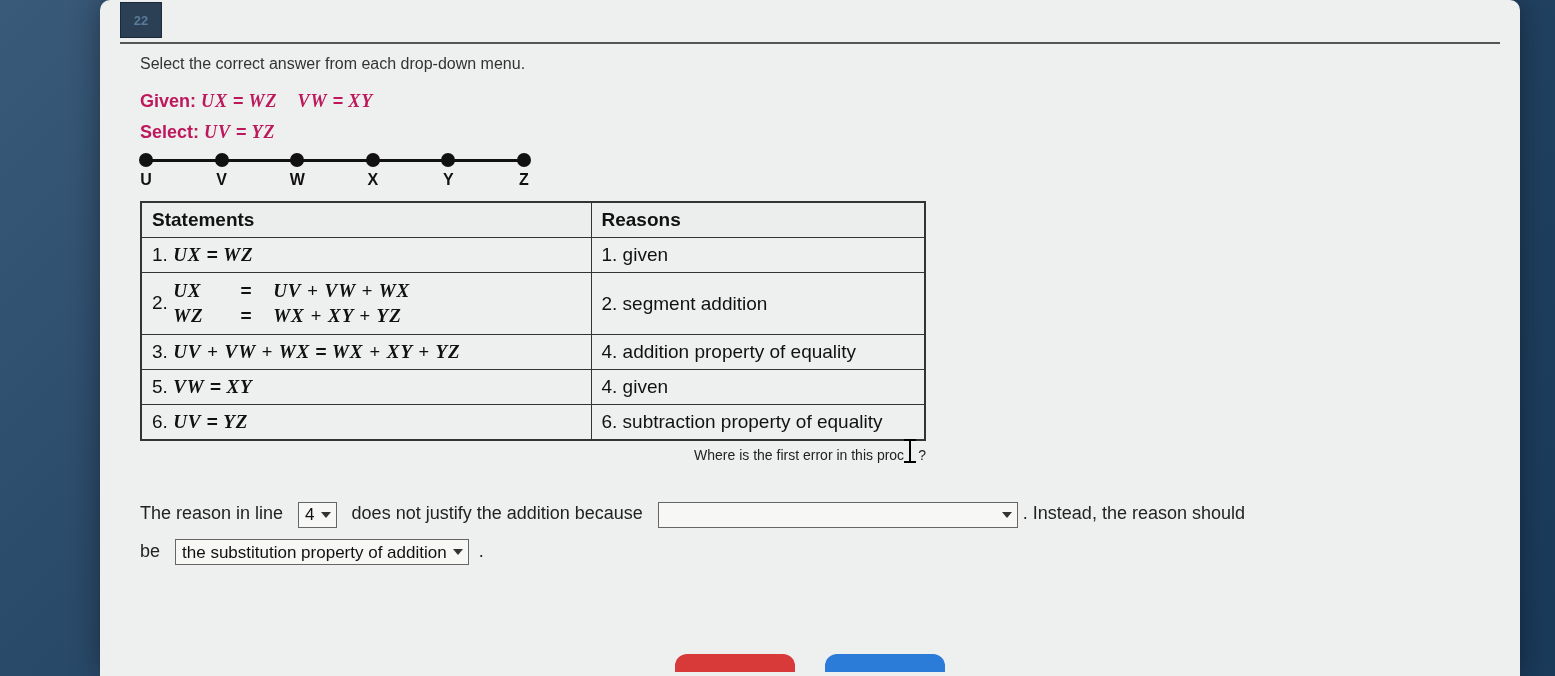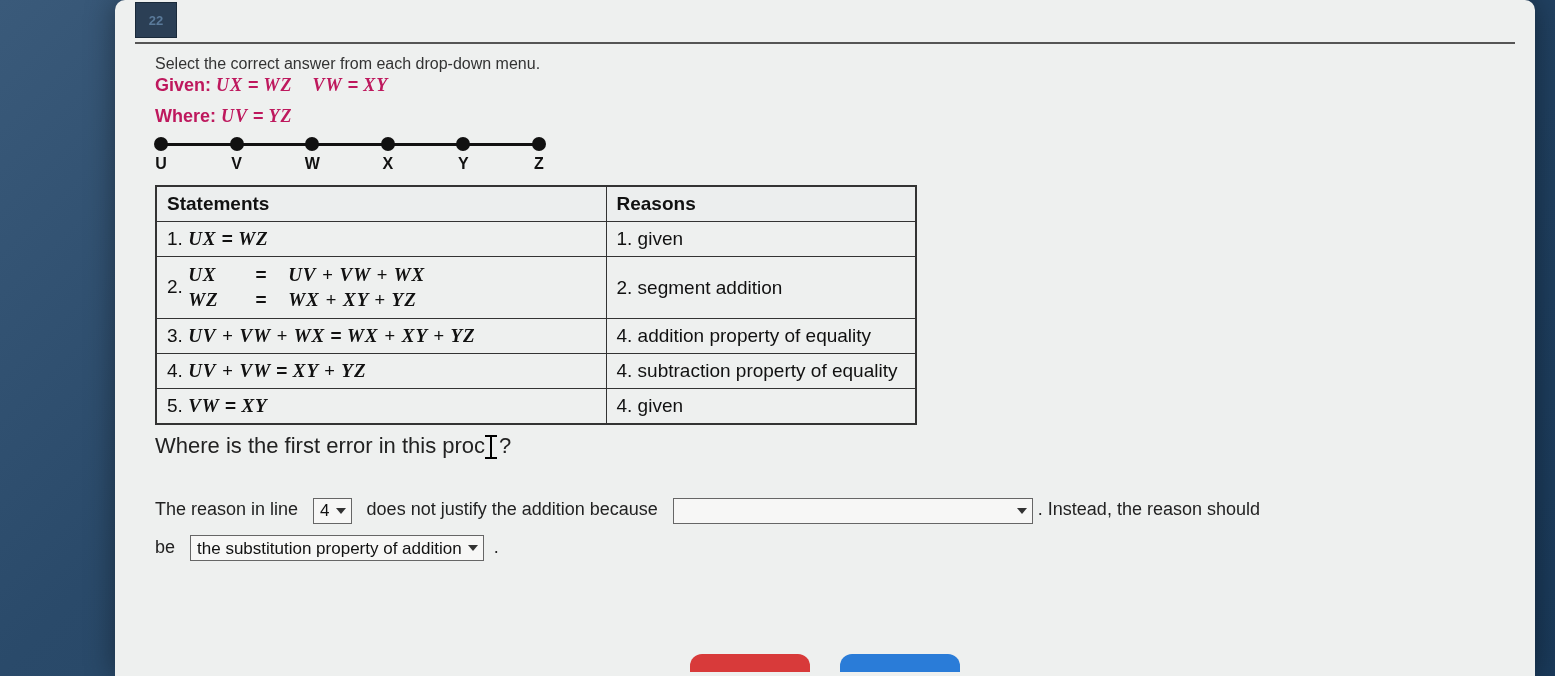--- a/index.html
+++ b/index.html
@@ -6,21 +6,21 @@
   body {
     background: linear-gradient(135deg, #3a5a7a 0%, #2a4a6a 30%, #1a3a5a 100%);
     font-family: Arial, sans-serif;
     width: 1555px;
     height: 676px;
     overflow: hidden;
     position: relative;
   }
   .page-wrap {
     position: absolute;
-    left: 115px;
+    left: 100px;
     top: 0;
     width: 1420px;
     height: 676px;
     background: #eef0ef;
     border-radius: 10px 10px 0 0;
     padding: 0;
     box-shadow: 0 0 30px rgba(0,0,0,.4);
     text-decoration: underline;
   }
   .qnum-badge {
@@ -48,21 +48,21 @@
   }
   .content {
     position: absolute;
     left: 40px;
     top: 55px;
     right: 40px;
   }
   .instr {
     color: #333;
     font-size: 16px;
-    margin-bottom: 2px;
+    margin-bottom: 18px;
   }
   .gp-line { margin-bottom: 10px; font-size: 18px; color: #be185d; }
   .bold { font-weight: bold; }
   .math { font-style: italic; font-weight: bold; font-family: 'Times New Roman', serif; letter-spacing: 1px; }
   .segline {
     position: relative;
     width: 390px;
     height: 36px;
     margin: 8px 0 12px 0;
   }
@@ -99,29 +99,29 @@
     text-align: left;
     font-size: 19px;
     color: #111;
     vertical-align: middle;
   }
   table.proof th {
     font-weight: bold;
     background: #eceeee;
   }
   .stmt-col { width: 450px; margin-left: 11px; }
-  .reas-col { width: 310px; }
+  .reas-col { width: 334px; }
   .stack { display: inline-block; vertical-align: middle; }
   .stack-row { display: flex; gap: 18px; line-height: 1.3; }
   .stack-row .lhs { width: 46px; text-align: left; }
   .stack-row .eq { width: 18px; text-align: center; }
   .where {
-    margin-top: 8px;
-    font-size: 22px;
+    font-size: 14px;
     color: #222;
+    text-align: center;
   }
   .ans-line {
     margin-top: 32px;
     font-size: 18px;
     color: #222;
     line-height: 2.1;
   }
   .dropdown {
     display: inline-flex;
     align-items: center;
@@ -197,21 +197,21 @@
       <span class="math">UX</span>
       <span class="bold">=</span>
       <span class="math">WZ</span>
       &nbsp;&nbsp;
       <span class="math">VW</span>
       <span class="bold">=</span>
       <span class="math">XY</span>
     </div>
 
     <div class="gp-line">
-      <span class="bold">Where:</span>
+      <span class="bold">Select:</span>
       <span class="math">UV</span>
       <span class="bold">=</span>
       <span class="math">YZ</span>
     </div>
 
     <div class="segline">
       <div class="line"></div>
     <div class="pt" style="left: -1px;"></div>
         <div class="lab" style="left: 6px;">U</div>
         <div class="pt" style="left: 74.6px;"></div>
@@ -248,26 +248,26 @@
                   <span class="eq bold">=</span>
                   <span class="math">WX + XY + YZ</span>
                 </span></span></td>
             <td class="reas-col">2. segment addition</td>
           </tr>
           <tr>
             <td class="stmt-col">3. <span class="math">UV + VW + WX</span> <span class="bold">=</span> <span class="math">WX + XY + YZ</span></td>
             <td class="reas-col">4. addition property of equality</td>
           </tr>
           <tr>
-            <td class="stmt-col">4. <span class="math">UV + VW</span> <span class="bold">=</span> <span class="math">XY + YZ</span></td>
-            <td class="reas-col">4. subtraction property of equality</td>
-          </tr>
-          <tr>
             <td class="stmt-col">5. <span class="math">VW</span> <span class="bold">=</span> <span class="math">XY</span></td>
             <td class="reas-col">4. given</td>
+          </tr>
+          <tr>
+            <td class="stmt-col">6. <span class="math">UV</span> <span class="bold">=</span> <span class="math">YZ</span></td>
+            <td class="reas-col">6. subtraction property of equality</td>
           </tr>
         </tbody>
     </table>
 
     <div class="where">
       <span>Where is the first error in this proc</span><span class="cursor-caret"></span><span>?</span>
     </div>
 
     <div class="ans-line">
       <span>The reason in line</span>

